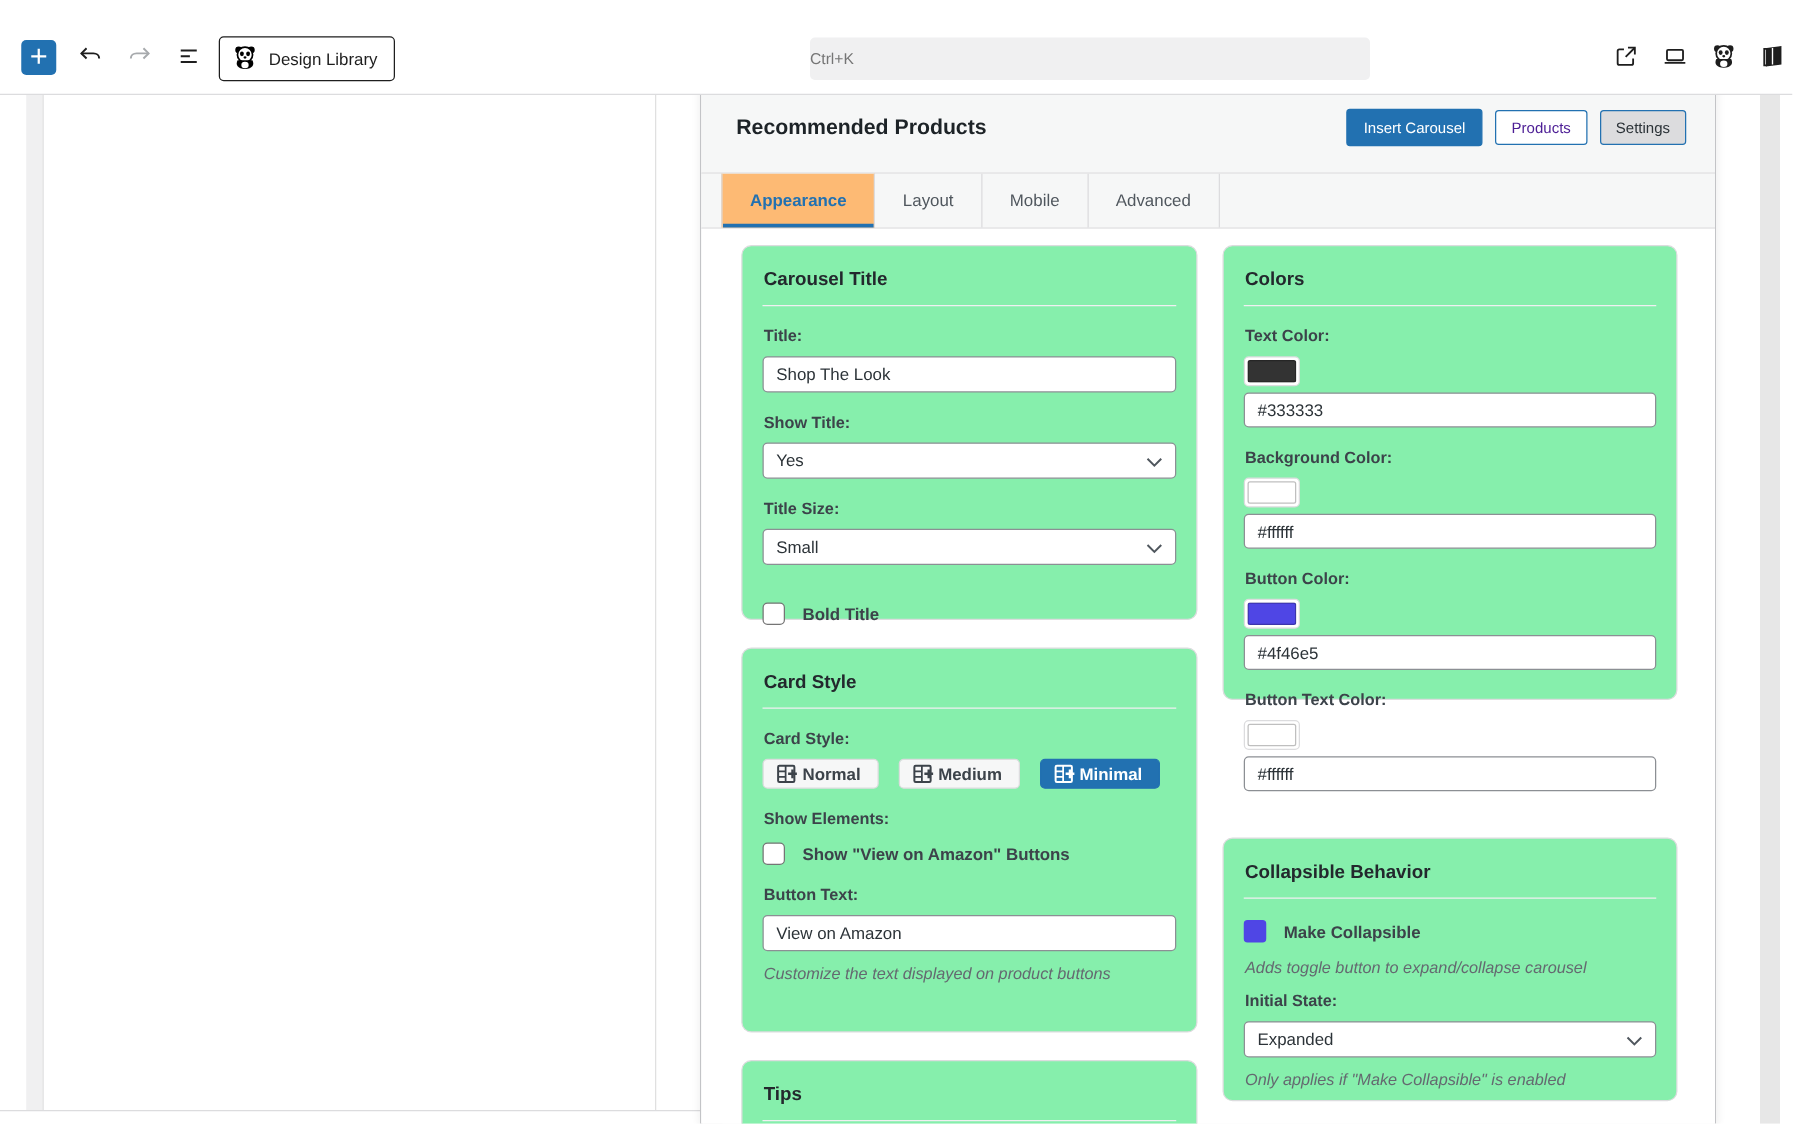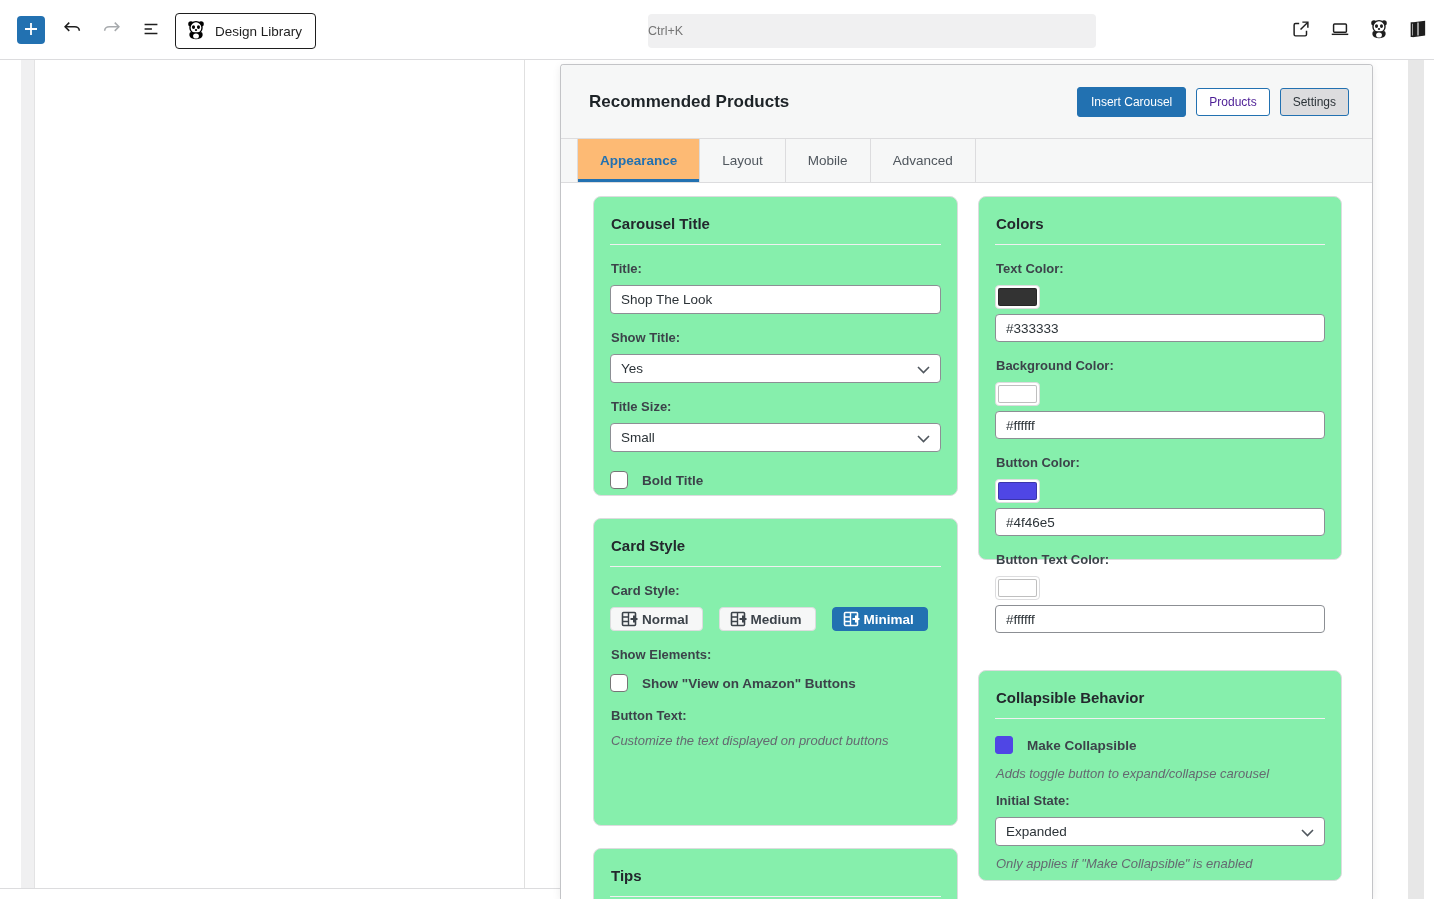--- a/index.html
+++ b/index.html
@@ -4,21 +4,21 @@
 <style>
   * { box-sizing: border-box; margin: 0; padding: 0; }
   html,body { width:1434px; height:899px; overflow:hidden; }
   body {
     font-family: "Liberation Sans", sans-serif;
     background:#fff; color:#1d2327; position:relative;
   }
 
   
   .toolbar {
-    position:absolute; left:0; top:0; width:1434px; height:60px;
+    position:absolute; left:0; top:16px; width:1434px; height:60px;
     background:#fff; border-bottom:1px solid #dcdcde; z-index:30;
   }
   .add-btn {
     position:absolute; left:17px; top:16px; width:28px; height:28px;
     background:#2271b1; border:none; border-radius:4px; cursor:pointer;
     display:flex; align-items:center; justify-content:center;
   }
   .tb-icon { position:absolute; top:18px; width:24px; height:24px; display:flex; align-items:center; justify-content:center; background:none; border:none; cursor:pointer; }
   .undo { left:60px; } .redo { left:100px; } .listview { left:139px; }
   .design-library-btn {
@@ -92,21 +92,21 @@
     width:100%; height:29px; border:1px solid #8c8f94; border-radius:4px;
     padding:0 10px; font-family:"Liberation Sans",sans-serif; font-size:13.5px; color:#2c3338; background:#fff;
   }
   .select {
     position:relative; width:100%; height:29px; border:1px solid #8c8f94; border-radius:4px;
     background:#fff; display:flex; align-items:center; padding:0 30px 0 10px; cursor:pointer;
   }
   .select .select-value { font-size:13.5px; color:#2c3338; }
   .select svg { position:absolute; right:10px; top:11px; }
 
-  .check-row { display:flex; align-items:center; gap:14px; margin-top:19px; }
+  .check-row { display:flex; align-items:center; gap:14px; margin-top:30px; }
   .checkbox {
     width:18px; height:18px; border:1px solid #757575; border-radius:4px; background:#fff;
     flex:0 0 18px; cursor:pointer;
   }
   .checkbox.checked { background:#4f46e5; border-color:#4f46e5; border-radius:3px; }
   .check-label { font-size:13.5px; font-weight:700; color:#3c434a; }
 
   .style-row { display:flex; gap:16px; margin-top:9px; }
   .style-btn {
     height:24px; padding:0 13px 0 10px; background:#f6f7f7; border:1px solid #dcdcde; border-radius:4px;
@@ -322,20 +322,21 @@
           </span>
           <span>Minimal</span>
         </button>
       </div>
       <label class="form-label">Show Elements:</label>
       <div class="check-row" style="margin-top:12px">
         <span class="checkbox"></span>
         <span class="check-label">Show "View on Amazon" Buttons</span>
       </div>
       <label class="form-label">Button Text:</label>
+      <input class="text-input" value="View on Amazon" style="">
       <div class="help">Customize the text displayed on product buttons</div>
     </div>
 
     <div class="card card-tips">
       <h3>Tips</h3>
     </div>
 
     <div class="card card-colors">
       <h3>Colors</h3>
 

